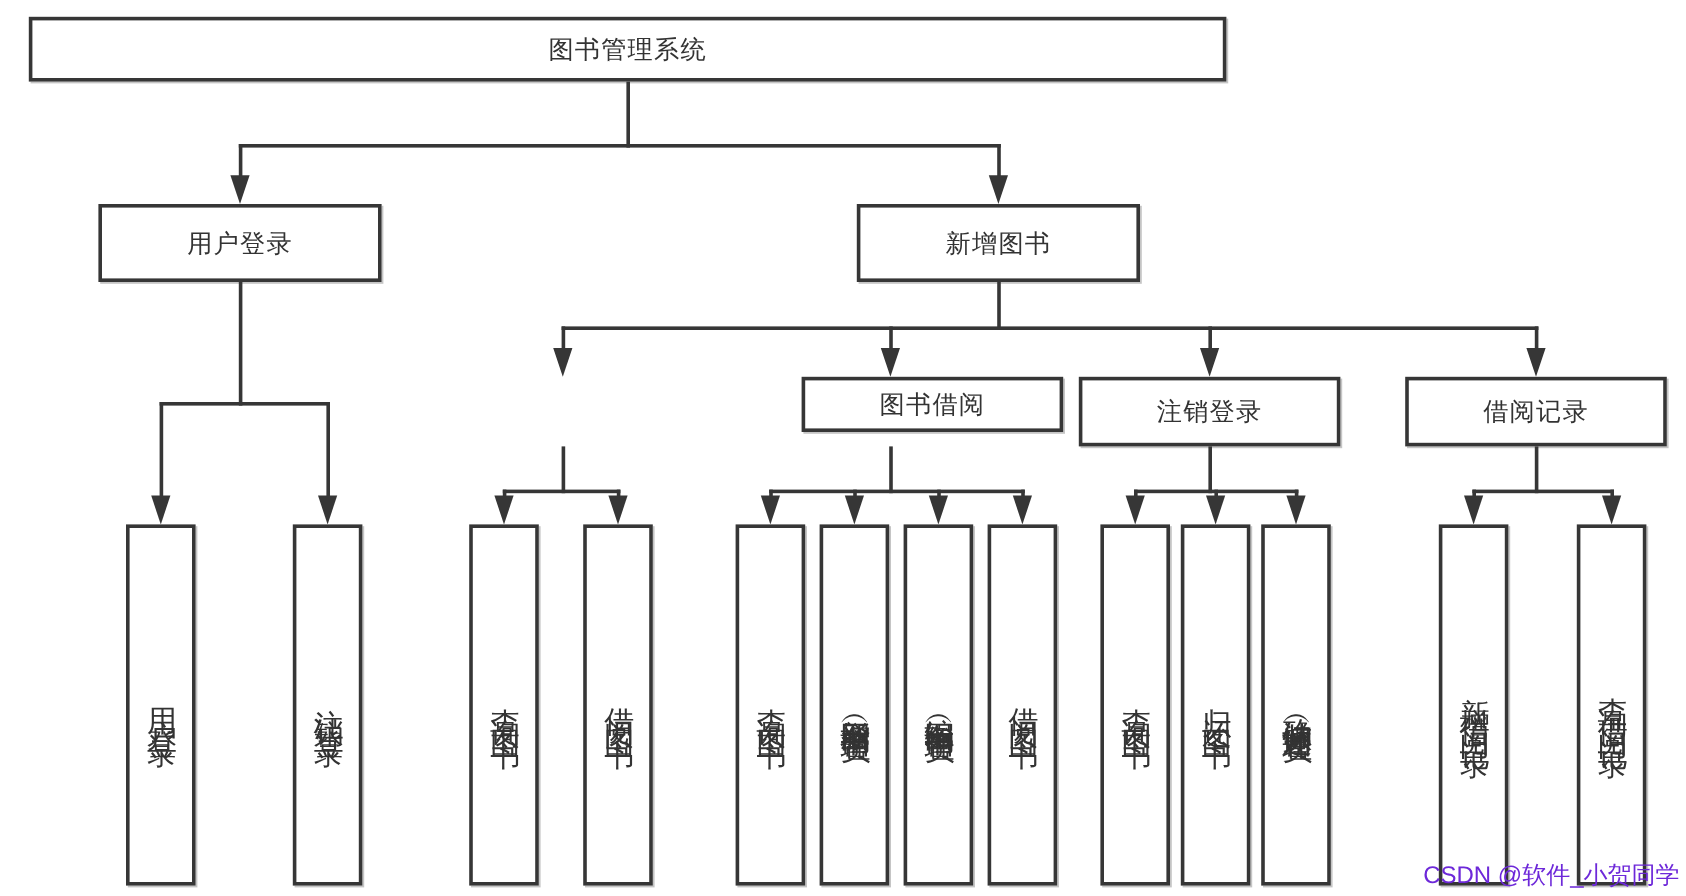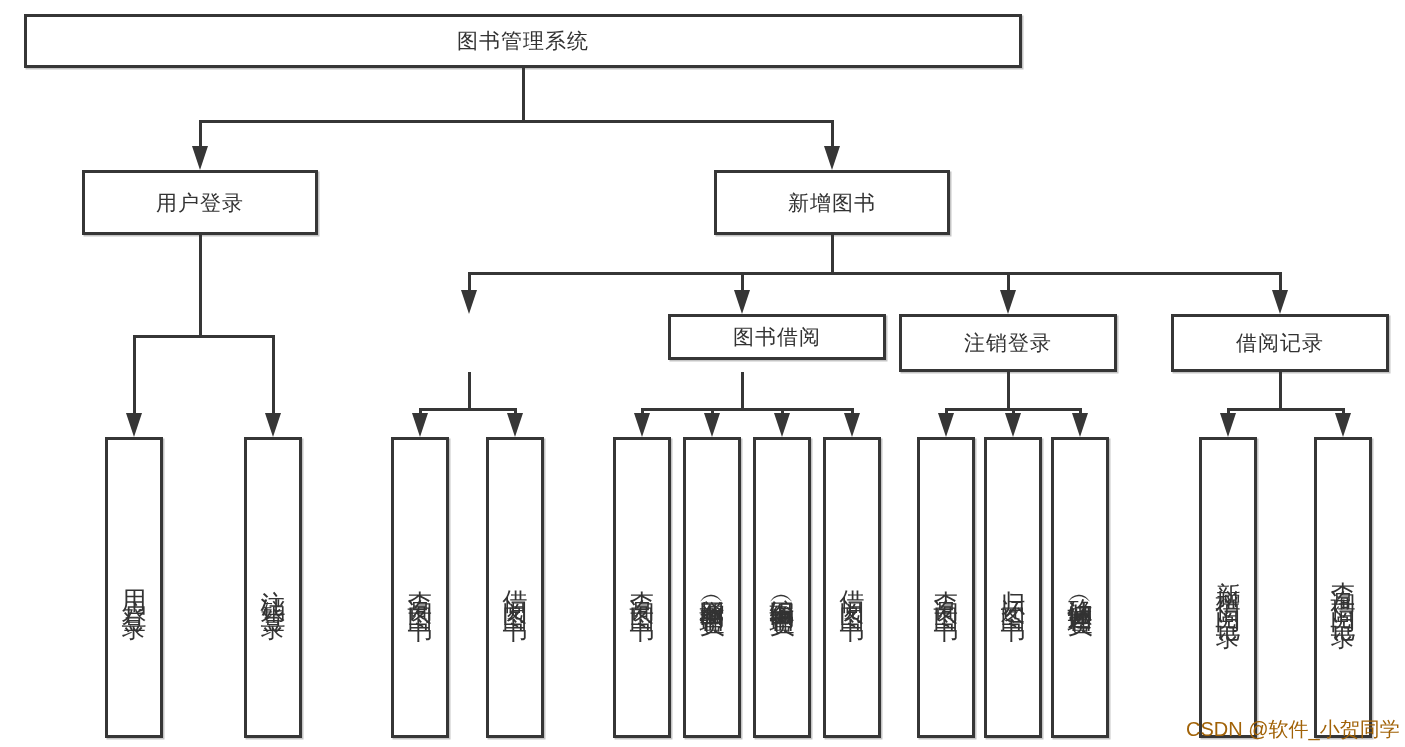--- a/index.html
+++ b/index.html
@@ -21,21 +21,21 @@
   }
   .long .vtext{letter-spacing:2px;}
   
   .vl{position:absolute;width:3px;background:#363636;}
   .hl{position:absolute;height:3px;background:#363636;}
   .ah{position:absolute;width:0;height:0;
       border-left:8px solid transparent;border-right:8px solid transparent;
       border-top:24px solid #363636;}
   
   .watermark{
-    position:absolute;left:1186px;top:716px;font-size:20px;color:#a16207;
+    position:absolute;left:1186px;top:716px;font-size:20px;color:#6d28d9;
     z-index:6;white-space:nowrap;
   }
 </style>
 </head>
 <body>
 
 <div class="canvas">
 
   <div class="box hbox" style="left:24px;top:14px;width:998px;height:54px">
     <span>图书管理系统</span>

